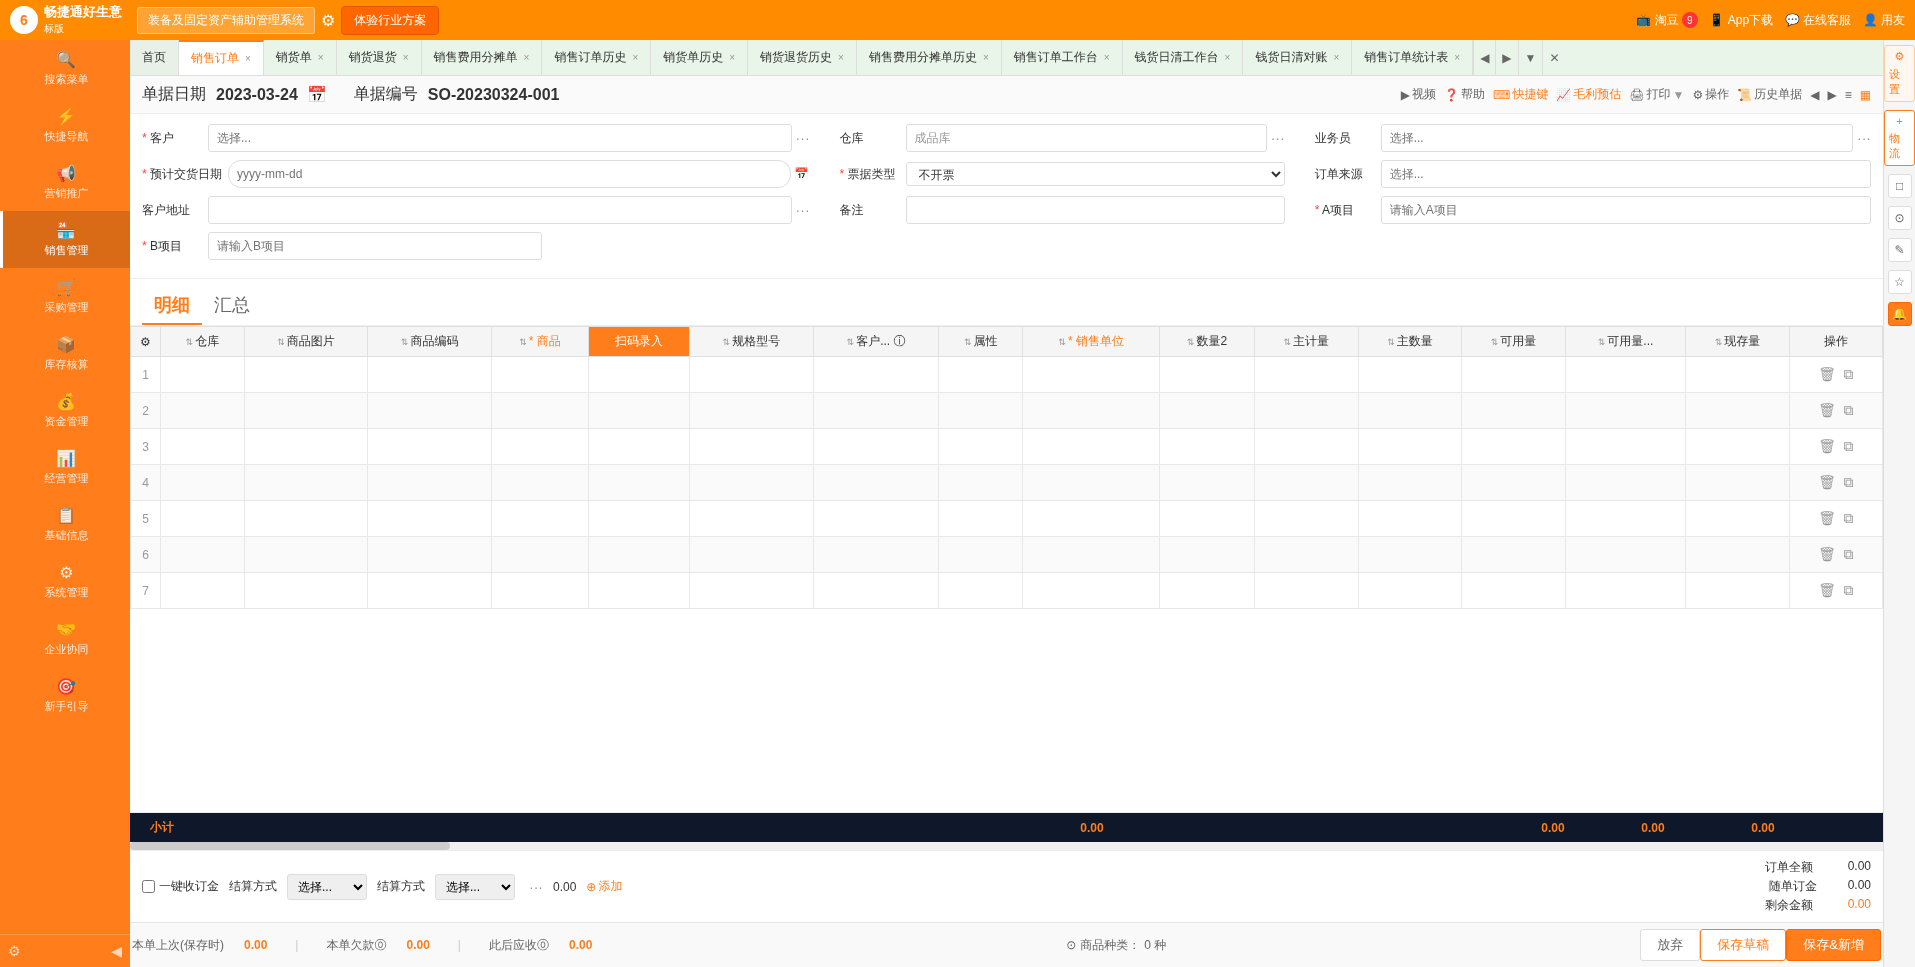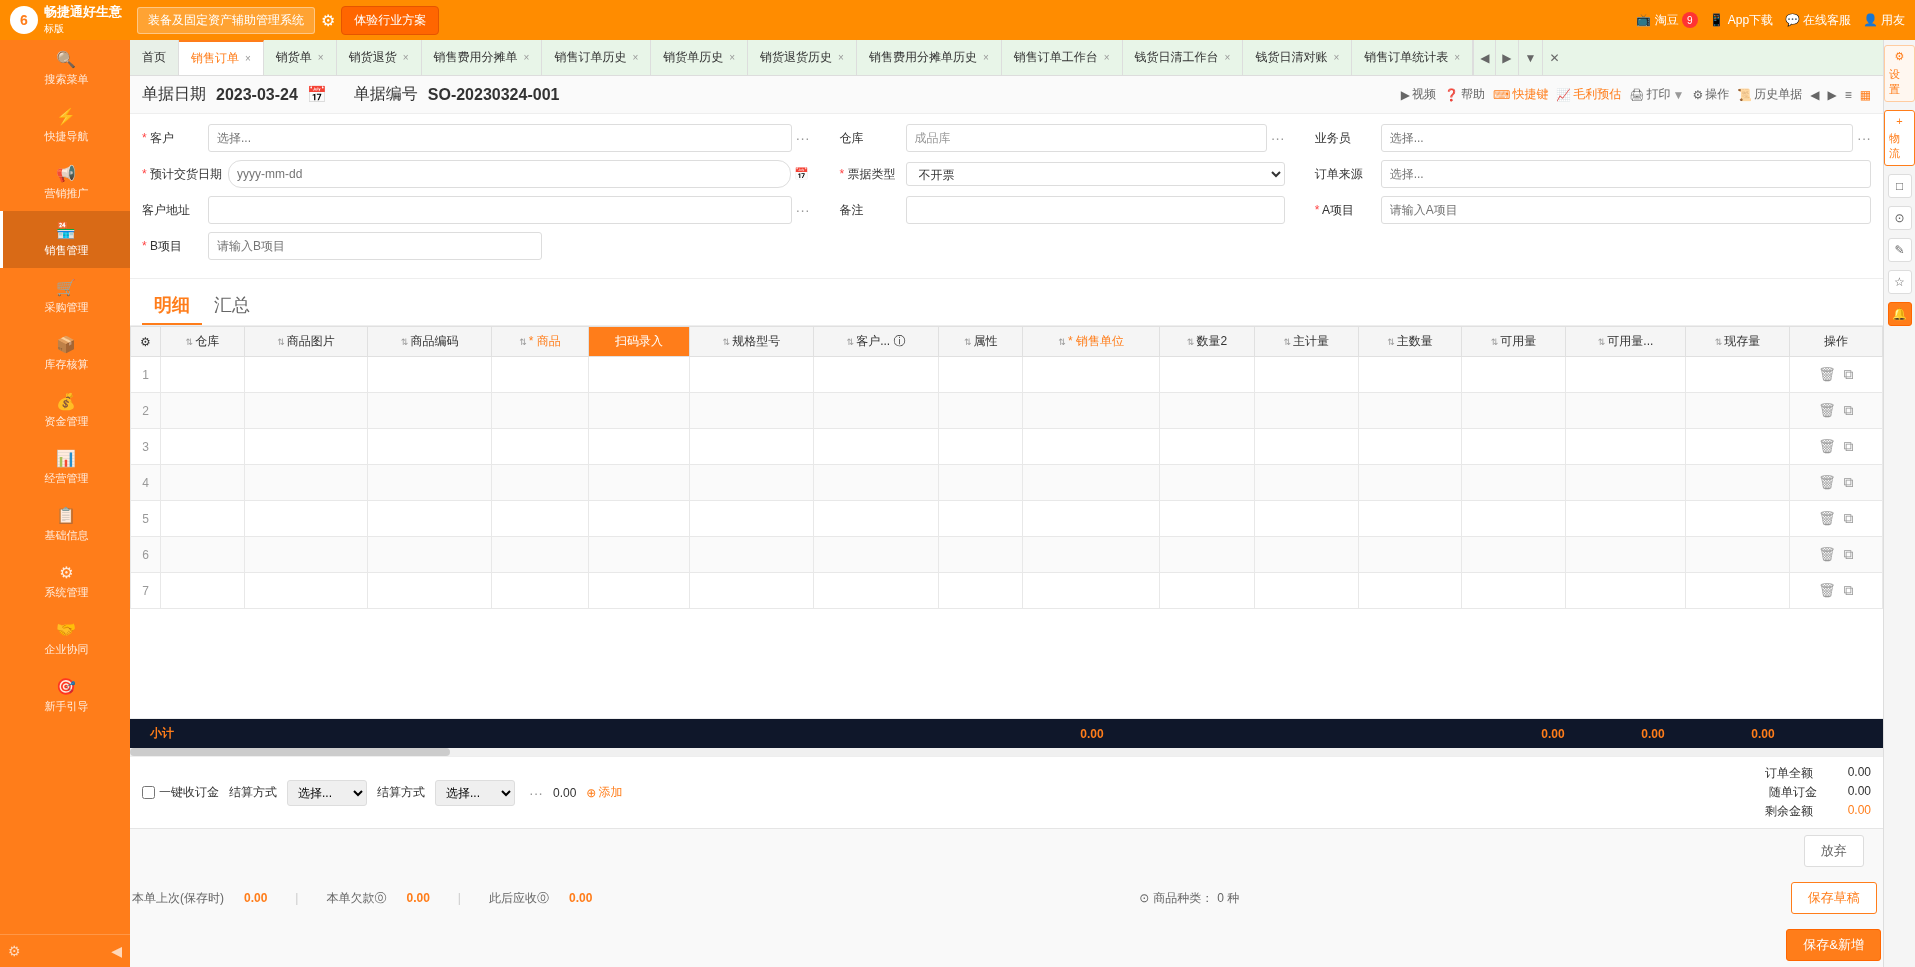--- a/index.html
+++ b/index.html
@@ -78,21 +78,21 @@
     .table-footer { padding: 8px 12px; border-top: 1px solid #eee; display: flex; align-items: center; gap: 10px; font-size: 12px; flex-shrink: 0; }
     .checkbox-label { display: flex; align-items: center; gap: 4px; cursor: pointer; }
     .footer-input { border: 1px solid #ddd; border-radius: 3px; padding: 3px 6px; height: 26px; font-size: 12px; min-width: 80px; }
     .add-btn { background: none; border: none; color: #ff7d1a; cursor: pointer; font-size: 12px; display: flex; align-items: center; gap: 2px; }
 
     
     .status-bar { padding: 6px 2px; background: #f9f9f9; border-top: 1px solid #e5e5e5; display: flex; align-items: center; gap: 20px; font-size: 12px; color: #666; }
     .status-bar .highlight { color: #ff7d1a; font-weight: bold; }
 
     
-    .action-buttons { display: flex; align-items: center; gap: 15px; margin-left: auto; flex-direction: column; }
+    .action-buttons { display: flex; align-items: center; gap: 0; margin-left: auto; }
     .btn-discard { background: white; border: 1px solid #ddd; color: #666; padding: 6px 16px; border-radius: 3px; cursor: pointer; font-size: 13px; }
     .btn-save-draft { background: white; border: 1px solid #ff7d1a; color: #ff7d1a; padding: 6px 16px; border-radius: 3px; cursor: pointer; font-size: 13px; }
     .btn-save-new { background: #ff7d1a; border: 1px solid #ff6600; color: white; padding: 6px 16px; border-radius: 3px; cursor: pointer; font-size: 13px; }
 
     
     .right-sidebar { width: 32px; background: #f5f5f5; border-left: 1px solid #ddd; display: flex; flex-direction: column; align-items: center; padding: 5px 0; gap: 8px; flex-shrink: 0; }
     .rs-icon { width: 24px; height: 24px; background: white; border: 1px solid #ddd; border-radius: 3px; display: flex; align-items: center; justify-content: center; cursor: pointer; font-size: 12px; color: #666; }
     .rs-icon.orange { background: #ff7d1a; color: white; border-color: #ff6600; }
 
     

